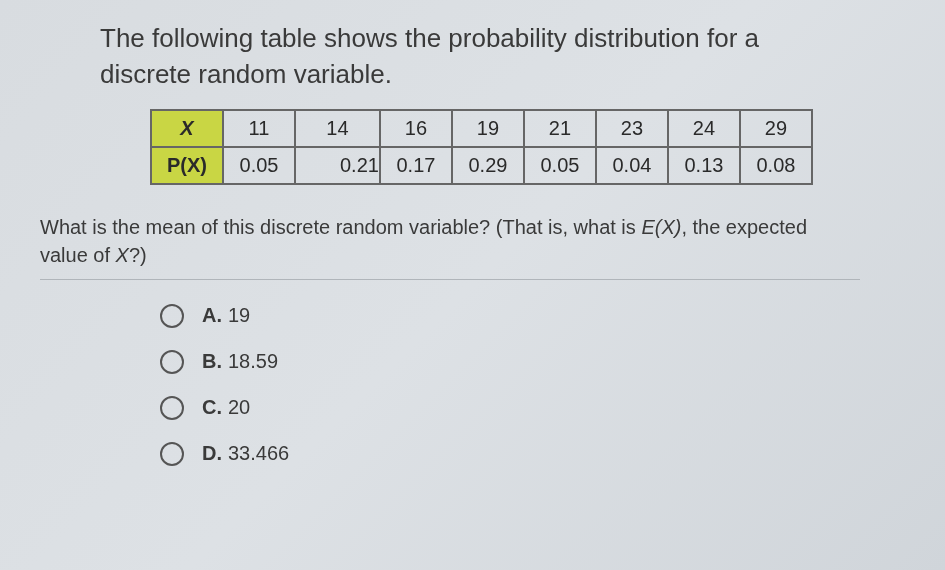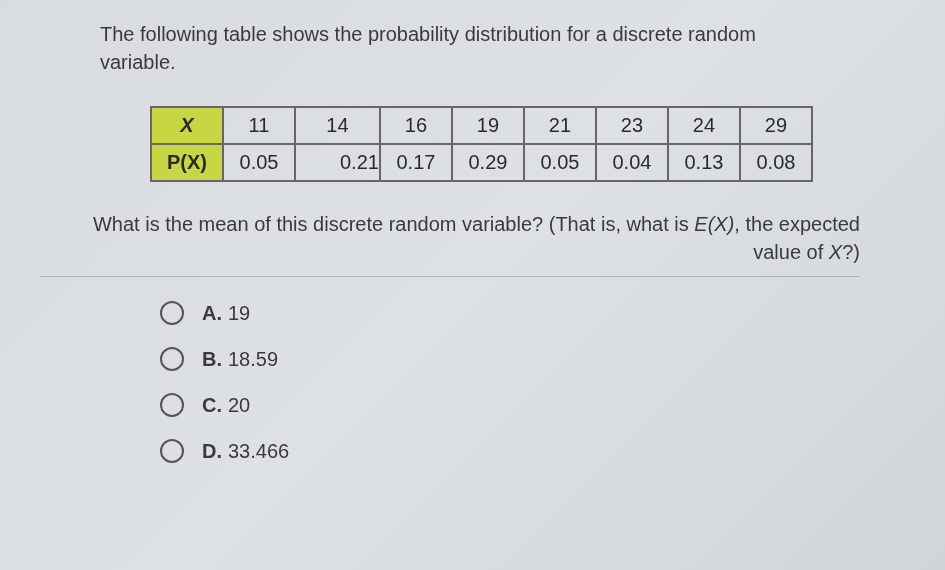--- a/index.html
+++ b/index.html
@@ -10,23 +10,23 @@
     body {
       width: 945px;
       height: 570px;
       background: linear-gradient(135deg, #d8dce0 0%, #dde1e5 50%, #d0d5da 100%);
       font-family: Arial, Helvetica, sans-serif;
       color: #3a3a3a;
       padding: 20px 30px 20px 100px;
       position: relative;
     }
     .intro {
-      font-size: 20px;
+      font-size: 26px;
       line-height: 1.4;
-      margin-bottom: 30px;
+      margin-bottom: 16px;
       max-width: 720px;
     }
     .table-wrap {
       margin-left: 50px;
       margin-bottom: 28px;
     }
     table {
       border-collapse: collapse;
       font-size: 20px;
     }
@@ -48,21 +48,20 @@
     .cursor-cell {
       position: relative;
       padding-left: 44px;
     }
     .prompt {
       font-size: 20px;
       line-height: 1.4;
       margin-left: -60px;
       max-width: 820px;
       margin-bottom: 6px;
-      text-align: right;
     }
     .italic {
       font-style: italic;
     }
     .divider {
       border: none;
       border-top: 1px solid #b0b5ba;
       margin: 10px 0 24px -60px;
       width: 820px;
     }

